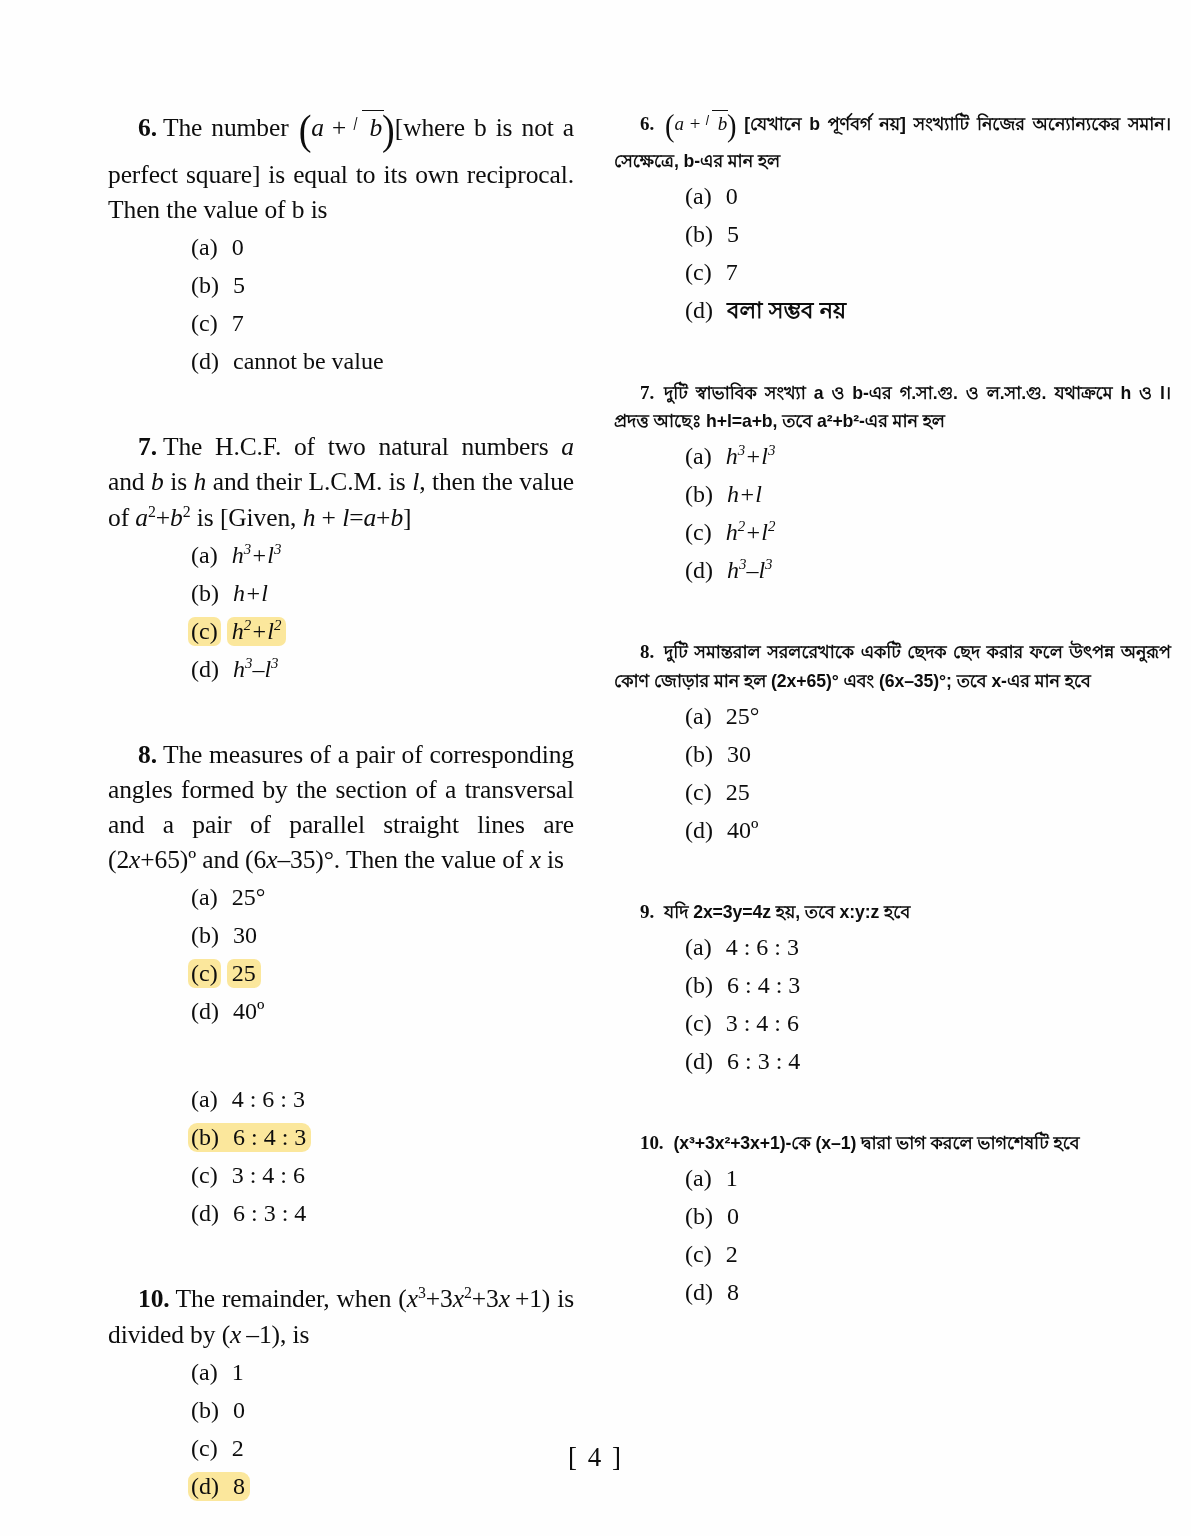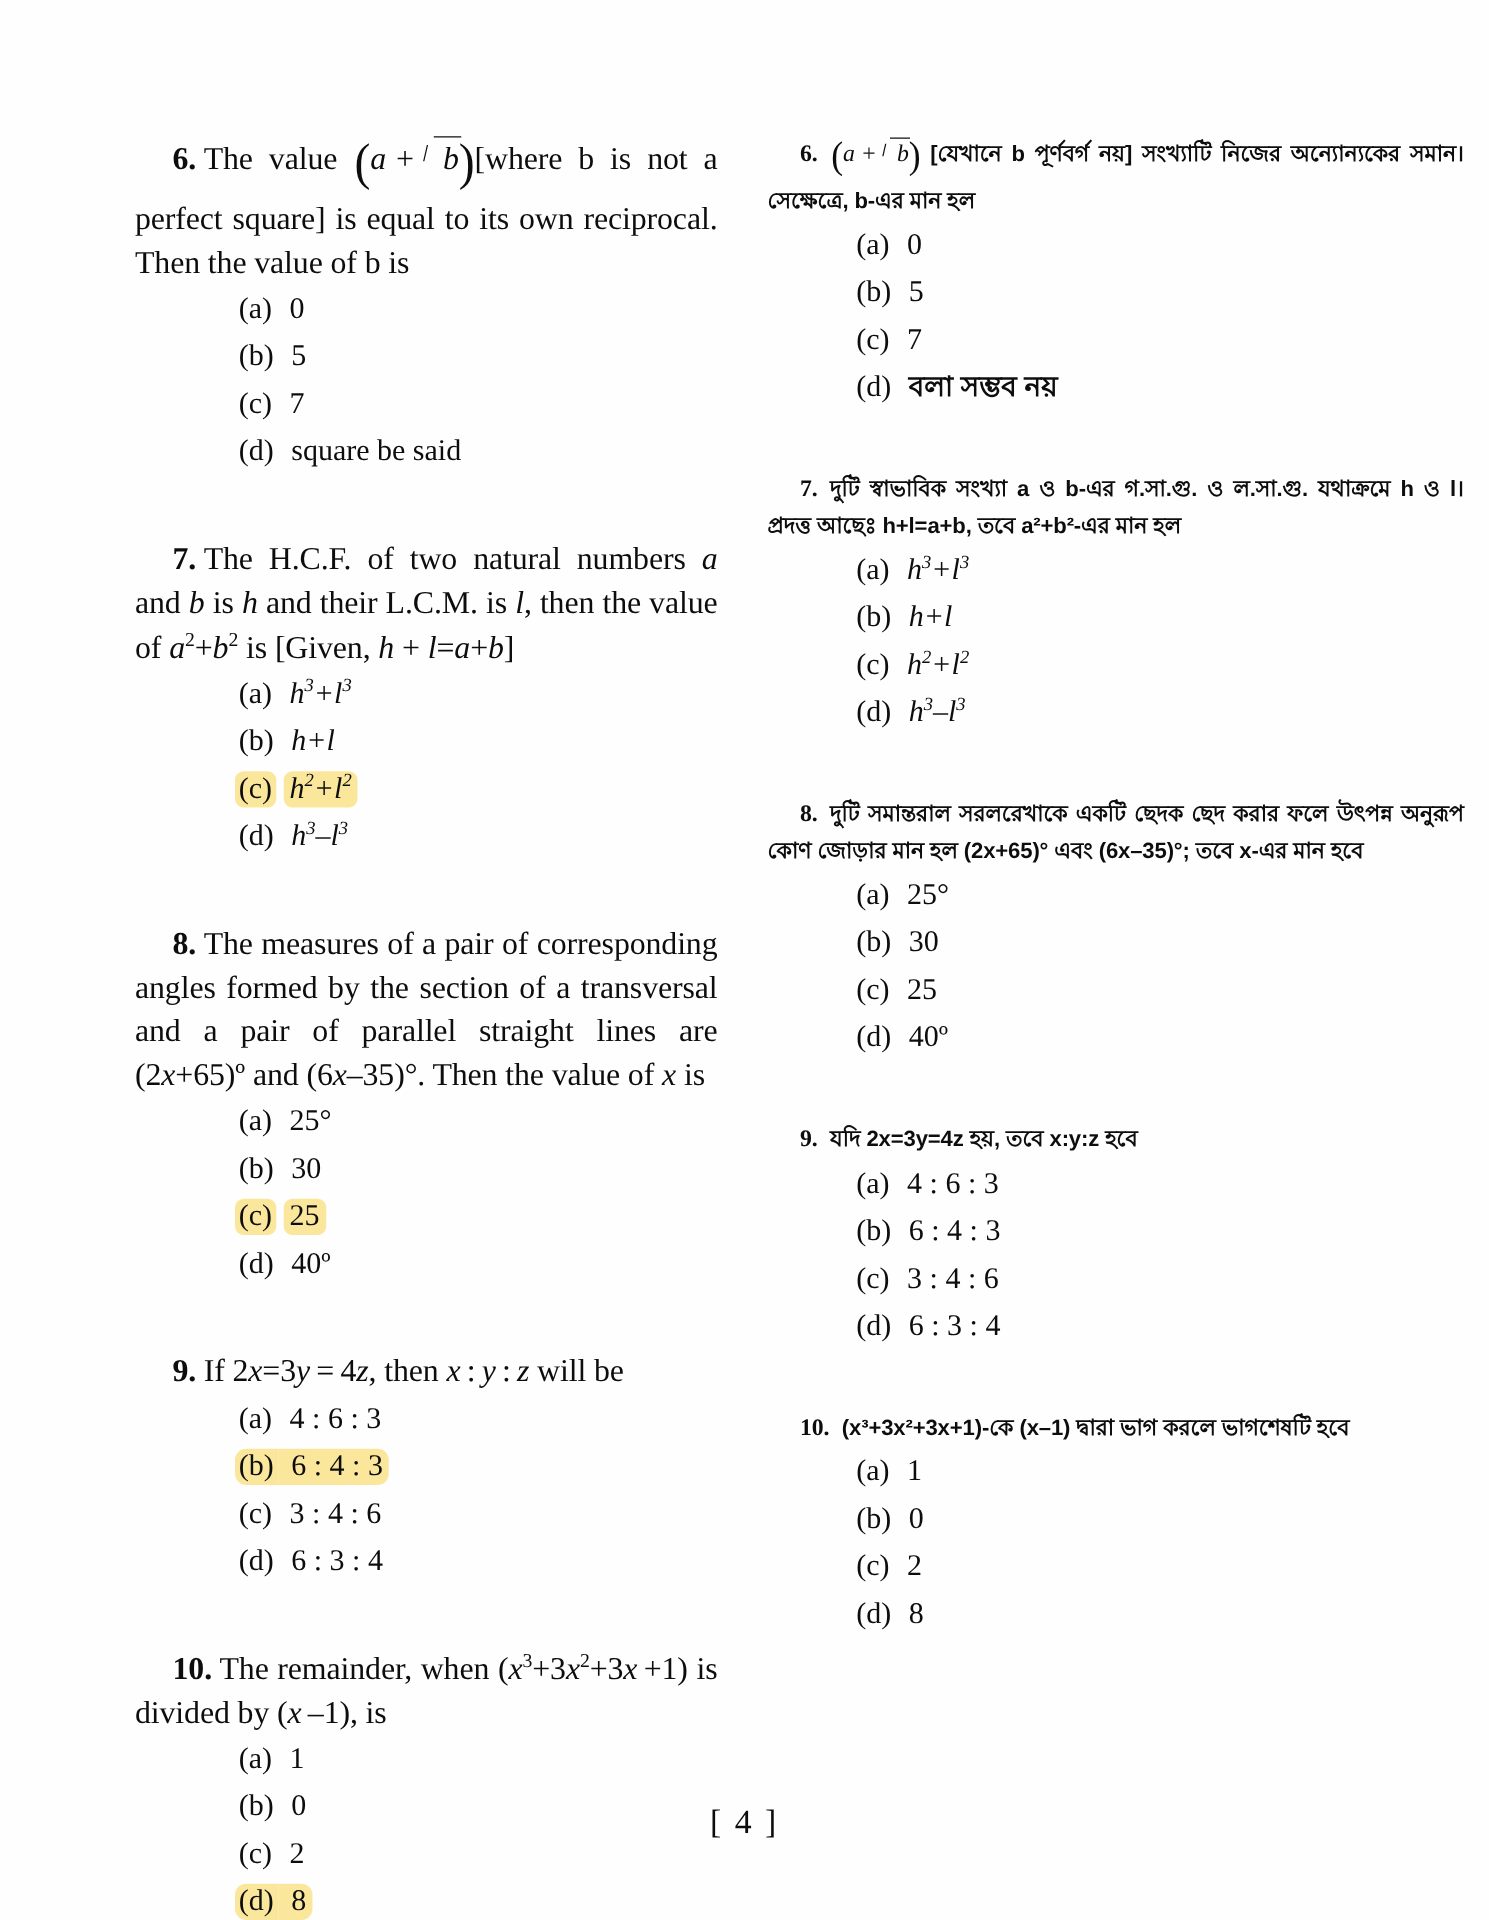--- a/index.html
+++ b/index.html
@@ -160,28 +160,28 @@
 </head>
 <body>
 
 <div class="page">
   <div class="columns">
 
     <div class="col col-en">
 
       <div class="qblock">
         <div class="qstem">
-          <span class="qnum">6.</span><span>The value</span>
+          <span class="qnum">6.</span><span>The number</span>
           <span class="sqrt-wrap"><span class="paren">(</span><i>a</i>&nbsp;+&nbsp;<span class="radical"><i>b</i></span><span class="paren">)</span></span><span>[where b is not a perfect square] is equal to its own reciprocal. Then the value of b is</span>
         </div>
         <div class="opts">
           <span class="opt"><span class="opt-label">(a)</span><span class="opt-text">0</span></span>
           <span class="opt"><span class="opt-label">(b)</span><span class="opt-text">5</span></span>
           <span class="opt"><span class="opt-label">(c)</span><span class="opt-text">7</span></span>
-          <span class="opt"><span class="opt-label">(d)</span><span class="opt-text">square be said</span></span>
+          <span class="opt"><span class="opt-label">(d)</span><span class="opt-text">cannot be value</span></span>
         </div>
       </div>
 
       <div class="gap-lg"></div>
 
       <div class="qblock">
         <div class="qstem">
           <span class="qnum">7.</span>The H.C.F. of two natural numbers <i>a</i> and <i>b</i> is <i>h</i> and their L.C.M. is <i>l</i>, then the value of <i>a</i><sup>2</sup>+<i>b</i><sup>2</sup> is [Given, <i>h</i>&nbsp;+&nbsp;<i>l</i>=<i>a</i>+<i>b</i>]
         </div>
         <div class="opts">
@@ -202,23 +202,20 @@
           <span class="opt"><span class="opt-label">(a)</span><span class="opt-text">25°</span></span>
           <span class="opt"><span class="opt-label">(b)</span><span class="opt-text">30</span></span>
           <span class="opt hl"><span class="opt-label">(c)</span><span class="opt-text">25</span></span>
           <span class="opt"><span class="opt-label">(d)</span><span class="opt-text">40º</span></span>
         </div>
       </div>
 
       <div class="gap-lg"></div>
 
       <div class="qblock">
-        <div class="qstem">
-          <span class="qnum">9.</span>If 2<i>x</i>=3<i>y</i> = 4<i>z</i>, then <i>x</i> : <i>y</i> : <i>z</i> will be
-        </div>
         <div class="opts">
           <span class="opt"><span class="opt-label">(a)</span><span class="opt-text">4 : 6 : 3</span></span>
           <span class="opt hl hl-merged"><span class="opt-label">(b)</span><span class="opt-text">6 : 4 : 3</span></span>
           <span class="opt"><span class="opt-label">(c)</span><span class="opt-text">3 : 4 : 6</span></span>
           <span class="opt"><span class="opt-label">(d)</span><span class="opt-text">6 : 3 : 4</span></span>
         </div>
       </div>
 
       <div class="gap-lg"></div>
 

